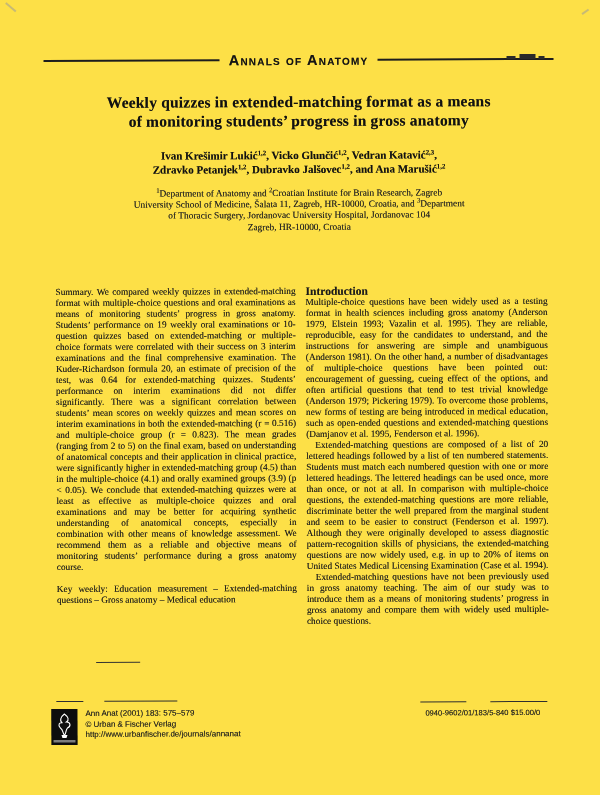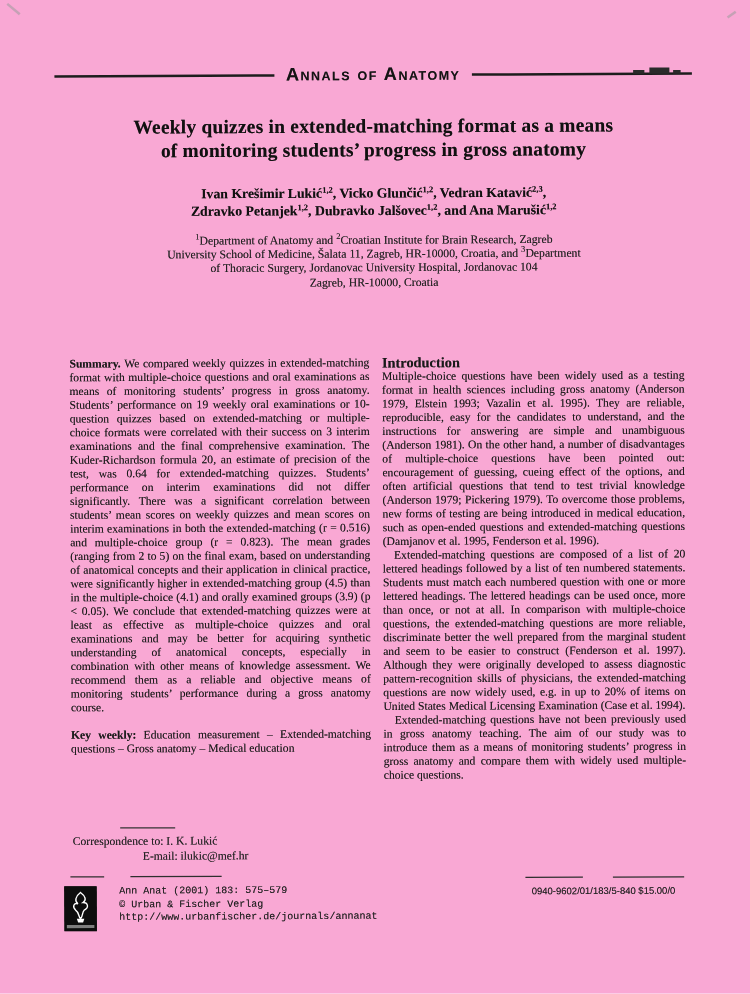--- a/index.html
+++ b/index.html
@@ -1,17 +1,17 @@
 <!DOCTYPE html>
 <html><head>
 <meta charset="utf-8">
 <style>
   html,body{margin:0;padding:0;background:#ffffff;}
   .page{
-    position:relative;width:600px;height:795px;background:#f9a8d4;
+    position:relative;width:600px;height:795px;background:#fde047;
     overflow:hidden;font-family:"Liberation Serif","DejaVu Serif",serif;
     color:#161616;
   }
   .scan{position:absolute;inset:0;transform:rotate(-0.25deg);transform-origin:50% 50%;}
   .ink{text-shadow:0 0 0.4px rgba(30,30,30,0.55);}
 
   
   .corner-mark{position:absolute;background:#9a9a9a;opacity:.55;}
   .corner-tl{left:6px;top:5px;width:13px;height:2px;transform:rotate(40deg);}
   .corner-tr{left:583px;top:12px;width:8px;height:2px;transform:rotate(-35deg);}
@@ -39,41 +39,41 @@
     font-weight:bold;font-size:11px;line-height:13.5px;color:#111;}
   .authors-block sup,.affil-block sup{font-size:6.8px;vertical-align:4px;line-height:0;}
   .affil-block{position:absolute;top:188px;left:0;width:100%;text-align:center;
     font-size:9.4px;line-height:11.2px;color:#222;}
 
   
   .col{position:absolute;top:286px;font-size:9.3px;line-height:11px;text-align:justify;color:#1a1a1a;}
   .col-left{left:56px;width:240px;}
   .col-right{left:306px;width:242px;}
   .col p{margin:0;}
-  .lead-label{font-weight:bold;margin-top:20px;}
+  .lead-label{font-weight:normal;margin-top:20px;}
   .keywords-p{margin-top:11px !important;}
   .intro-heading{font-weight:bold;font-size:11.5px;margin:0 0 15px 0;text-align:left;}
   .body-p.indent{text-indent:9px;}
 
   
   .corr-rule{position:absolute;left:95px;top:661px;width:44px;height:1px;background:#333;}
   .correspondence{position:absolute;left:57px;top:668px;font-size:9.3px;line-height:11.5px;color:#222;}
   .correspondence .corr-line2{padding-left:56px;}
 
   
   .footer-rule{position:absolute;top:700px;height:1.4px;background:#2e2e2e;}
   .fr-a{left:55px;width:27px;}
   .fr-b{left:103px;width:73px;}
   .fr-c{left:419px;width:46px;top:702px;}
   .fr-d{left:489px;width:57px;top:702px;}
 
   .footer-left{position:absolute;left:50px;top:708px;display:flex;align-items:flex-start;}
   .publisher-logo{width:26px;height:36px;background:#0d0d0d;position:relative;flex:0 0 auto;}
   .publisher-logo svg{display:block;}
-  .footer-lines{margin-left:18px;font-family:Liberation Mono, monospace;
+  .footer-lines{margin-left:8px;font-family:Liberation Sans, sans-serif;
     font-size:8px;line-height:10.5px;color:#1f1f1f;white-space:nowrap;}
   .footer-code{position:absolute;left:424px;top:709px;
     font-family:"Liberation Sans","DejaVu Sans",sans-serif;font-size:7.6px;color:#1f1f1f;white-space:nowrap;}
 </style>
 </head>
 <body>
 
 <div class="page">
   <div class="scan ink">
 
@@ -114,24 +114,20 @@
     <div class="col col-right">
       <p class="intro-heading">Introduction</p>
       <div>
           <p class="body-p">Multiple-choice questions have been widely used as a testing format in health sciences including gross anatomy (Anderson 1979, Elstein 1993; Vazalin et al. 1995). They are reliable, reproducible, easy for the candidates to understand, and the instructions for answering are simple and unambiguous (Anderson 1981). On the other hand, a number of disadvantages of multiple-choice questions have been pointed out: encouragement of guessing, cueing effect of the options, and often artificial questions that tend to test trivial knowledge (Anderson 1979; Pickering 1979). To overcome those problems, new forms of testing are being introduced in medical education, such as open-ended questions and extended-matching questions (Damjanov et al. 1995, Fenderson et al. 1996).</p>
           <p class="body-p indent">Extended-matching questions are composed of a list of 20 lettered headings followed by a list of ten numbered statements. Students must match each numbered question with one or more lettered headings. The lettered headings can be used once, more than once, or not at all. In comparison with multiple-choice questions, the extended-matching questions are more reliable, discriminate better the well prepared from the marginal student and seem to be easier to construct (Fenderson et al. 1997). Although they were originally developed to assess diagnostic pattern-recognition skills of physicians, the extended-matching questions are now widely used, e.g. in up to 20% of items on United States Medical Licensing Examination (Case et al. 1994).</p>
           <p class="body-p indent">Extended-matching questions have not been previously used in gross anatomy teaching. The aim of our study was to introduce them as a means of monitoring students’ progress in gross anatomy and compare them with widely used multiple-choice questions.</p>
         </div>
     </div>
 
     <div class="corr-rule"></div>
-    <div class="correspondence">
-      <div>Correspondence to: I. K. Lukić</div>
-      <div class="corr-line2">E-mail: ilukic@mef.hr</div>
-    </div>
 
     <div class="footer-rule fr-a"></div>
     <div class="footer-rule fr-b"></div>
     <div class="footer-rule fr-c"></div>
     <div class="footer-rule fr-d"></div>
 
     <div class="footer-left">
       <div class="publisher-logo">
         <svg width="26" height="36" viewBox="0 0 26 36">
           <rect x="0" y="0" width="26" height="36" fill="#0d0d0d"></rect>

